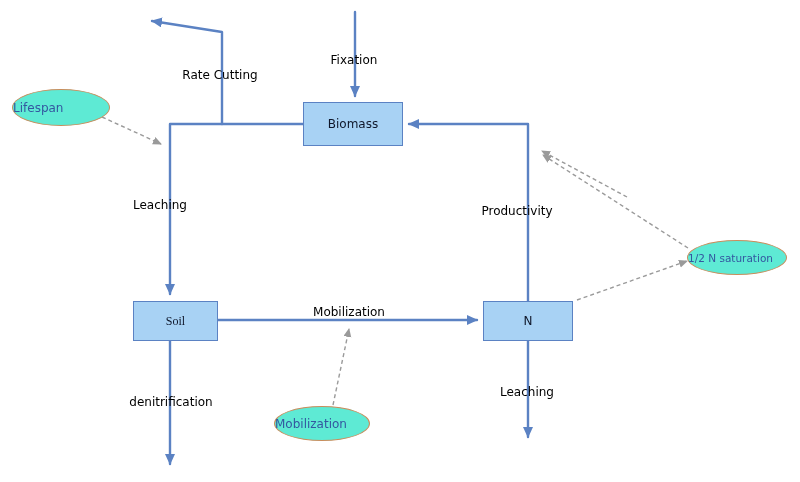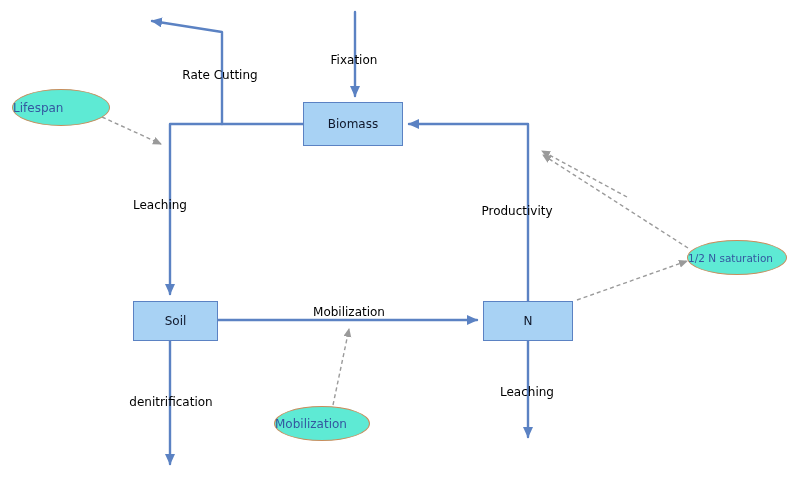--- a/index.html
+++ b/index.html
@@ -93,21 +93,21 @@
     <path class="link" d="M 627 197 L 542 151" marker-end="url(#arrowGray)"></path>
     <path class="link" d="M 688 248 L 543 155" marker-end="url(#arrowGray)"></path>
     <path class="link" d="M 577 300 L 687 261" marker-end="url(#arrowGray)"></path>
     <path class="link" d="M 333 405 L 349 329" marker-end="url(#arrowGray)"></path>
   </svg>
 
   <div class="box" style="left:303px; top:102px; width:100px; height:44px;">
     <span>Biomass</span>
   </div>
 
-  <div class="box" style="left:133px; top:301px; width:85px; height:40px;">
+  <div class="box" style="left:133px; top:301px; width:85px; height:40px;font-family:Liberation Serif, serif;">
     <span>Soil</span>
   </div>
 
   <div class="box" style="left:483px; top:301px; width:90px; height:40px;">
     <span>N</span>
   </div>
 
   <div class="ellipse" style="left:12px; top:89px; width:98px; height:37px;">
     <span>Lifespan</span>
   </div>

